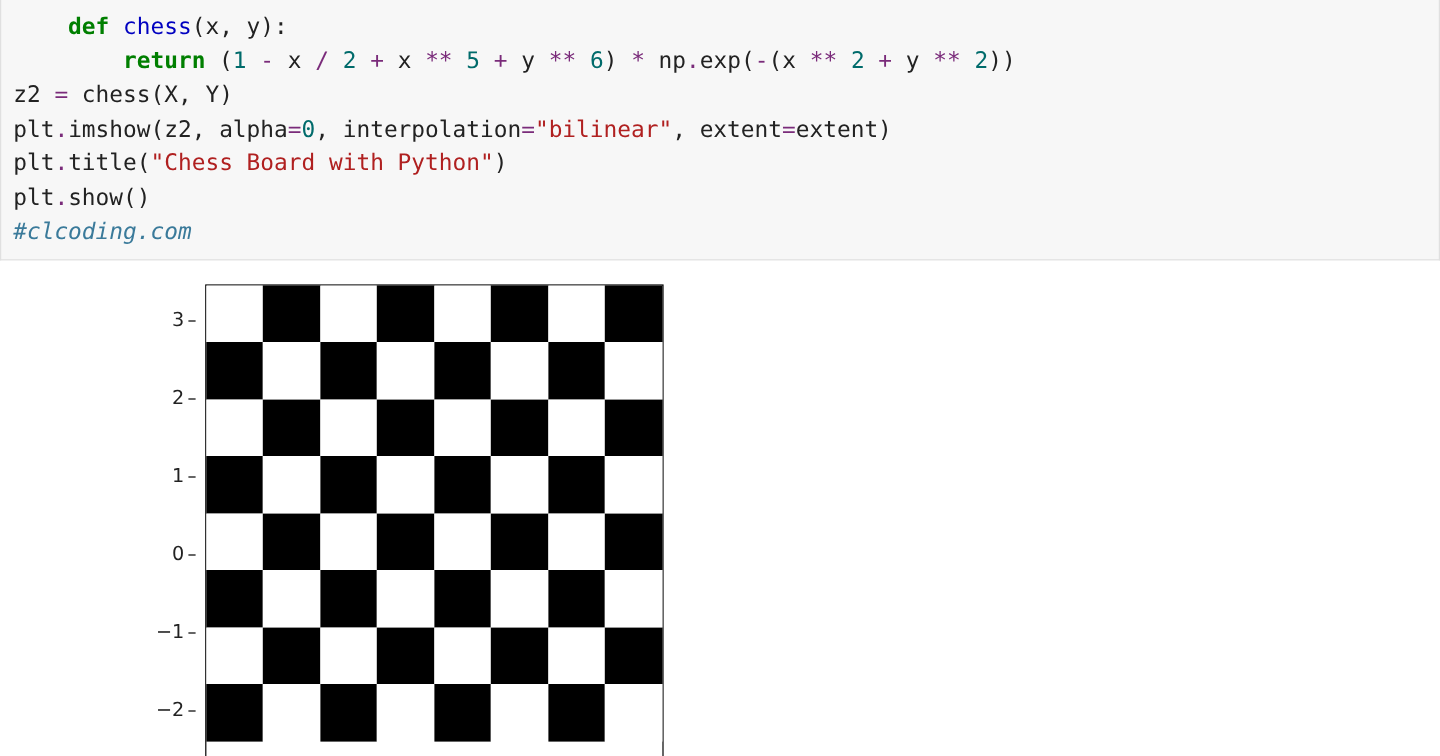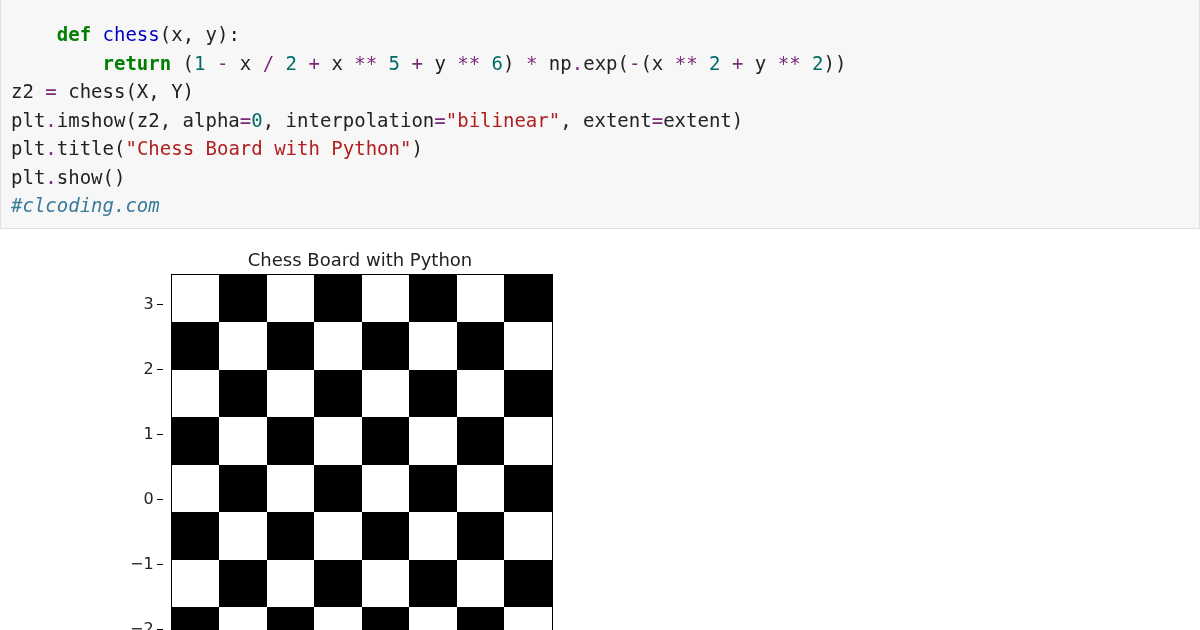--- a/index.html
+++ b/index.html
@@ -8,21 +8,21 @@
     font-family: monospace;
     background: #fff;
     width: 1200px;
     height: 630px;
     overflow: hidden;
   }
   .code-block {
     background: #f7f7f7;
     border: 1px solid #e0e0e0;
     border-top: none;
-    padding: 20px 10px 8px 10px;
+    padding: 8px 10px 8px 10px;
     font-size: 19px;
     line-height: 1.5;
     font-family: "DejaVu Sans Mono", Consolas, monospace;
     white-space: pre;
     margin: 0 0 0 0;
   }
   .tok-kw { color: #007f00; font-weight: bold; }
   .tok-fn { color: #0000c0; }
   .tok-op { color: #7a2b7a; }
   .tok-num { color: #006b6b; }
@@ -90,21 +90,20 @@
 
 <div class="code-block"><span class="plain">    </span><span class="tok-kw">def</span><span class="plain"> </span><span class="tok-fn">chess</span><span class="plain">(x, y):</span>
 <span class="plain">        </span><span class="tok-kw">return</span><span class="plain"> (</span><span class="tok-num">1</span><span class="tok-op"> - </span><span class="plain">x </span><span class="tok-op">/ </span><span class="tok-num">2</span><span class="tok-op"> + </span><span class="plain">x </span><span class="tok-op">** </span><span class="tok-num">5</span><span class="tok-op"> + </span><span class="plain">y </span><span class="tok-op">** </span><span class="tok-num">6</span><span class="plain">) </span><span class="tok-op">* </span><span class="plain">np</span><span class="tok-op">.</span><span class="plain">exp</span><span class="plain">(</span><span class="tok-op">-</span><span class="plain">(x </span><span class="tok-op">** </span><span class="tok-num">2</span><span class="tok-op"> + </span><span class="plain">y </span><span class="tok-op">** </span><span class="tok-num">2</span><span class="plain">))</span>
 <span class="plain">z2 </span><span class="tok-op">= </span><span class="plain">chess(X, Y)</span>
 <span class="plain">plt</span><span class="tok-op">.</span><span class="plain">imshow</span><span class="plain">(z2, alpha</span><span class="tok-op">=</span><span class="tok-num">0</span><span class="plain">, interpolation</span><span class="tok-op">=</span><span class="tok-str">"bilinear"</span><span class="plain">, extent</span><span class="tok-op">=</span><span class="plain">extent)</span>
 <span class="plain">plt</span><span class="tok-op">.</span><span class="plain">title</span><span class="plain">(</span><span class="tok-str">"Chess Board with Python"</span><span class="plain">)</span>
 <span class="plain">plt</span><span class="tok-op">.</span><span class="plain">show</span><span class="plain">()</span>
 <span class="tok-com">#clcoding.com</span></div>
 
 <div class="output-area">
-  <div class="plot-title">Chess Board with Python</div>
   <div class="plot-wrap">
     <div class="yaxis" id="yaxis">
         <div class="tick">
           <span>3</span>
         </div>
         <div class="tick">
           <span>2</span>
         </div>
         <div class="tick">
           <span>1</span>

